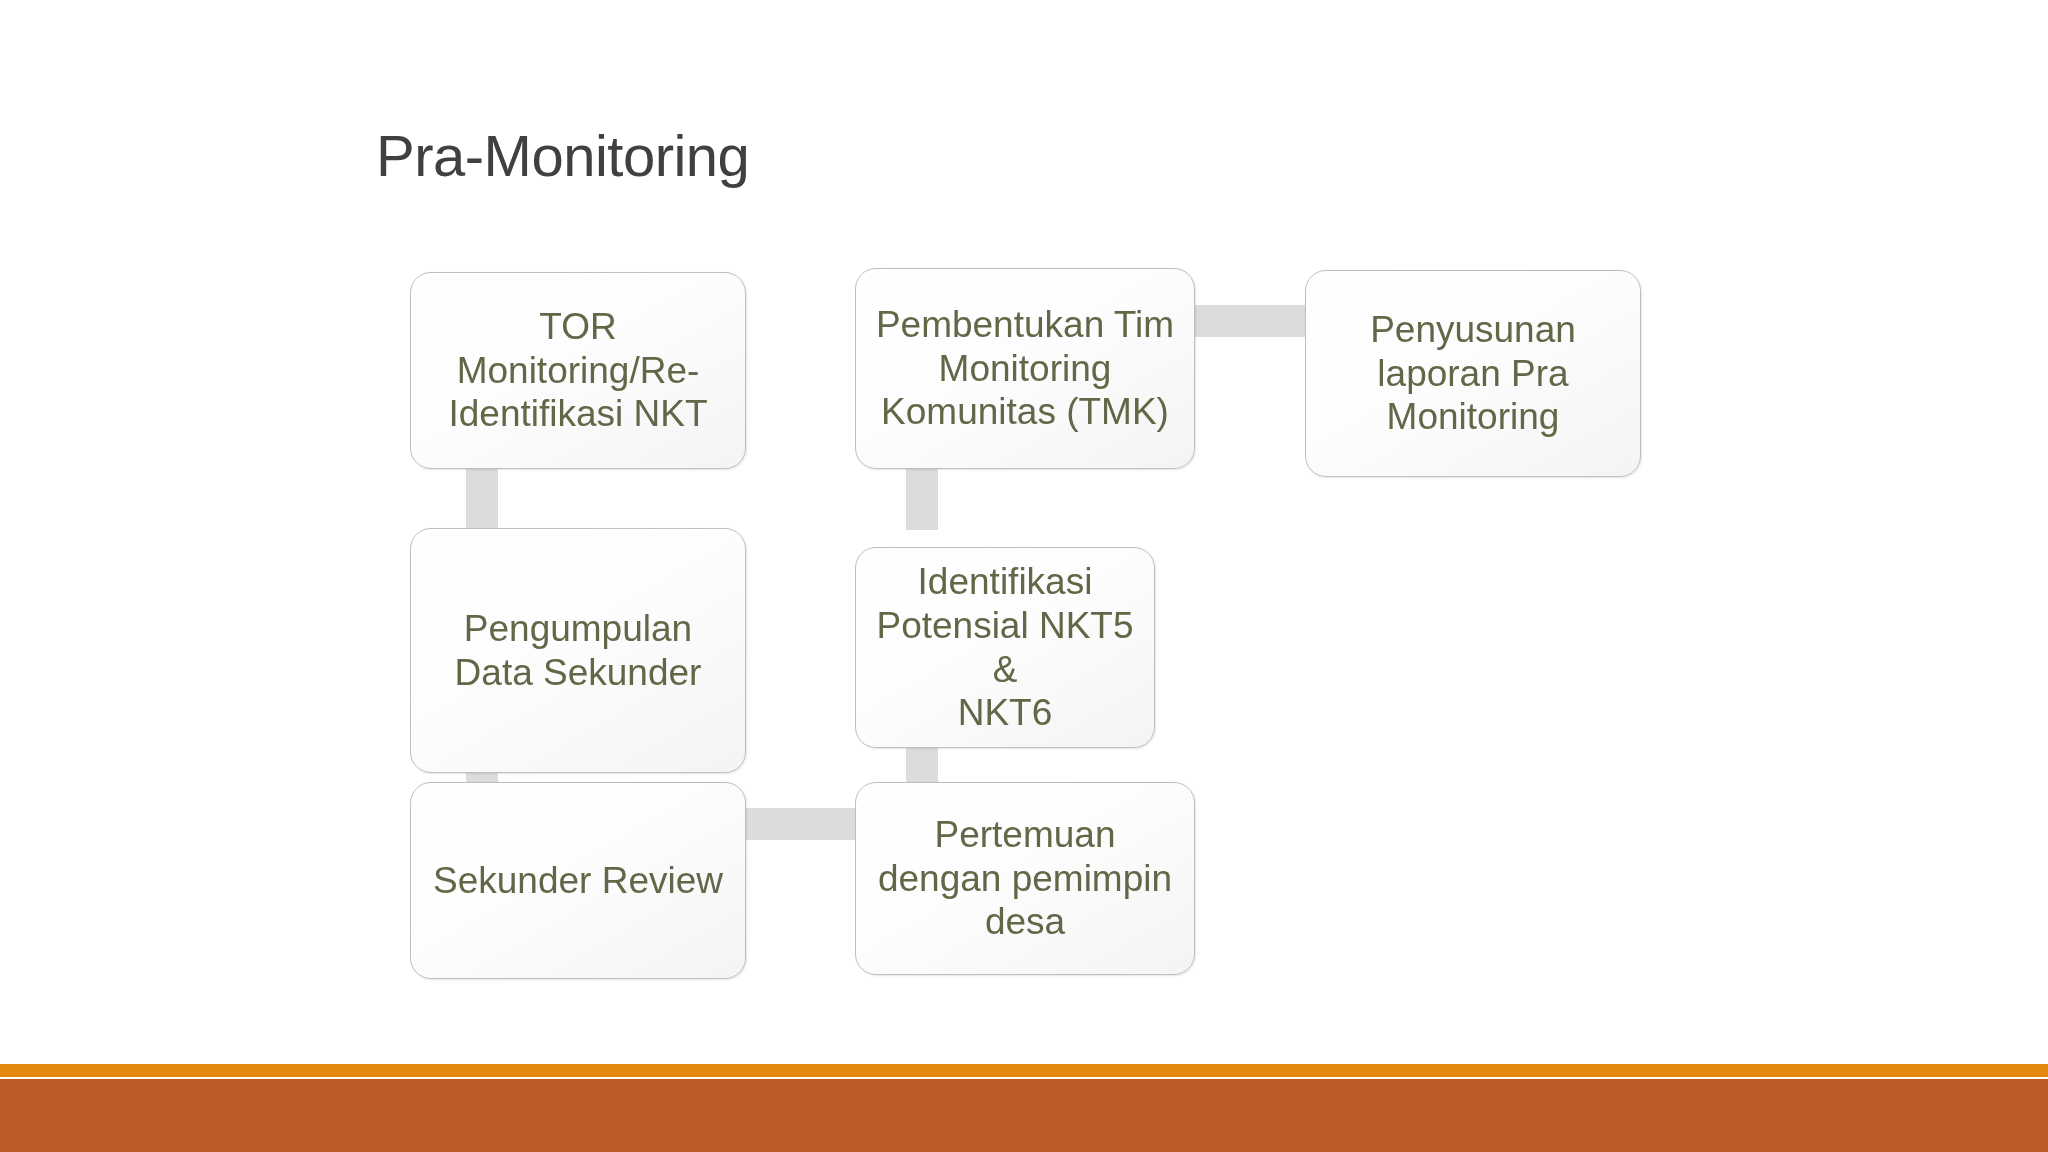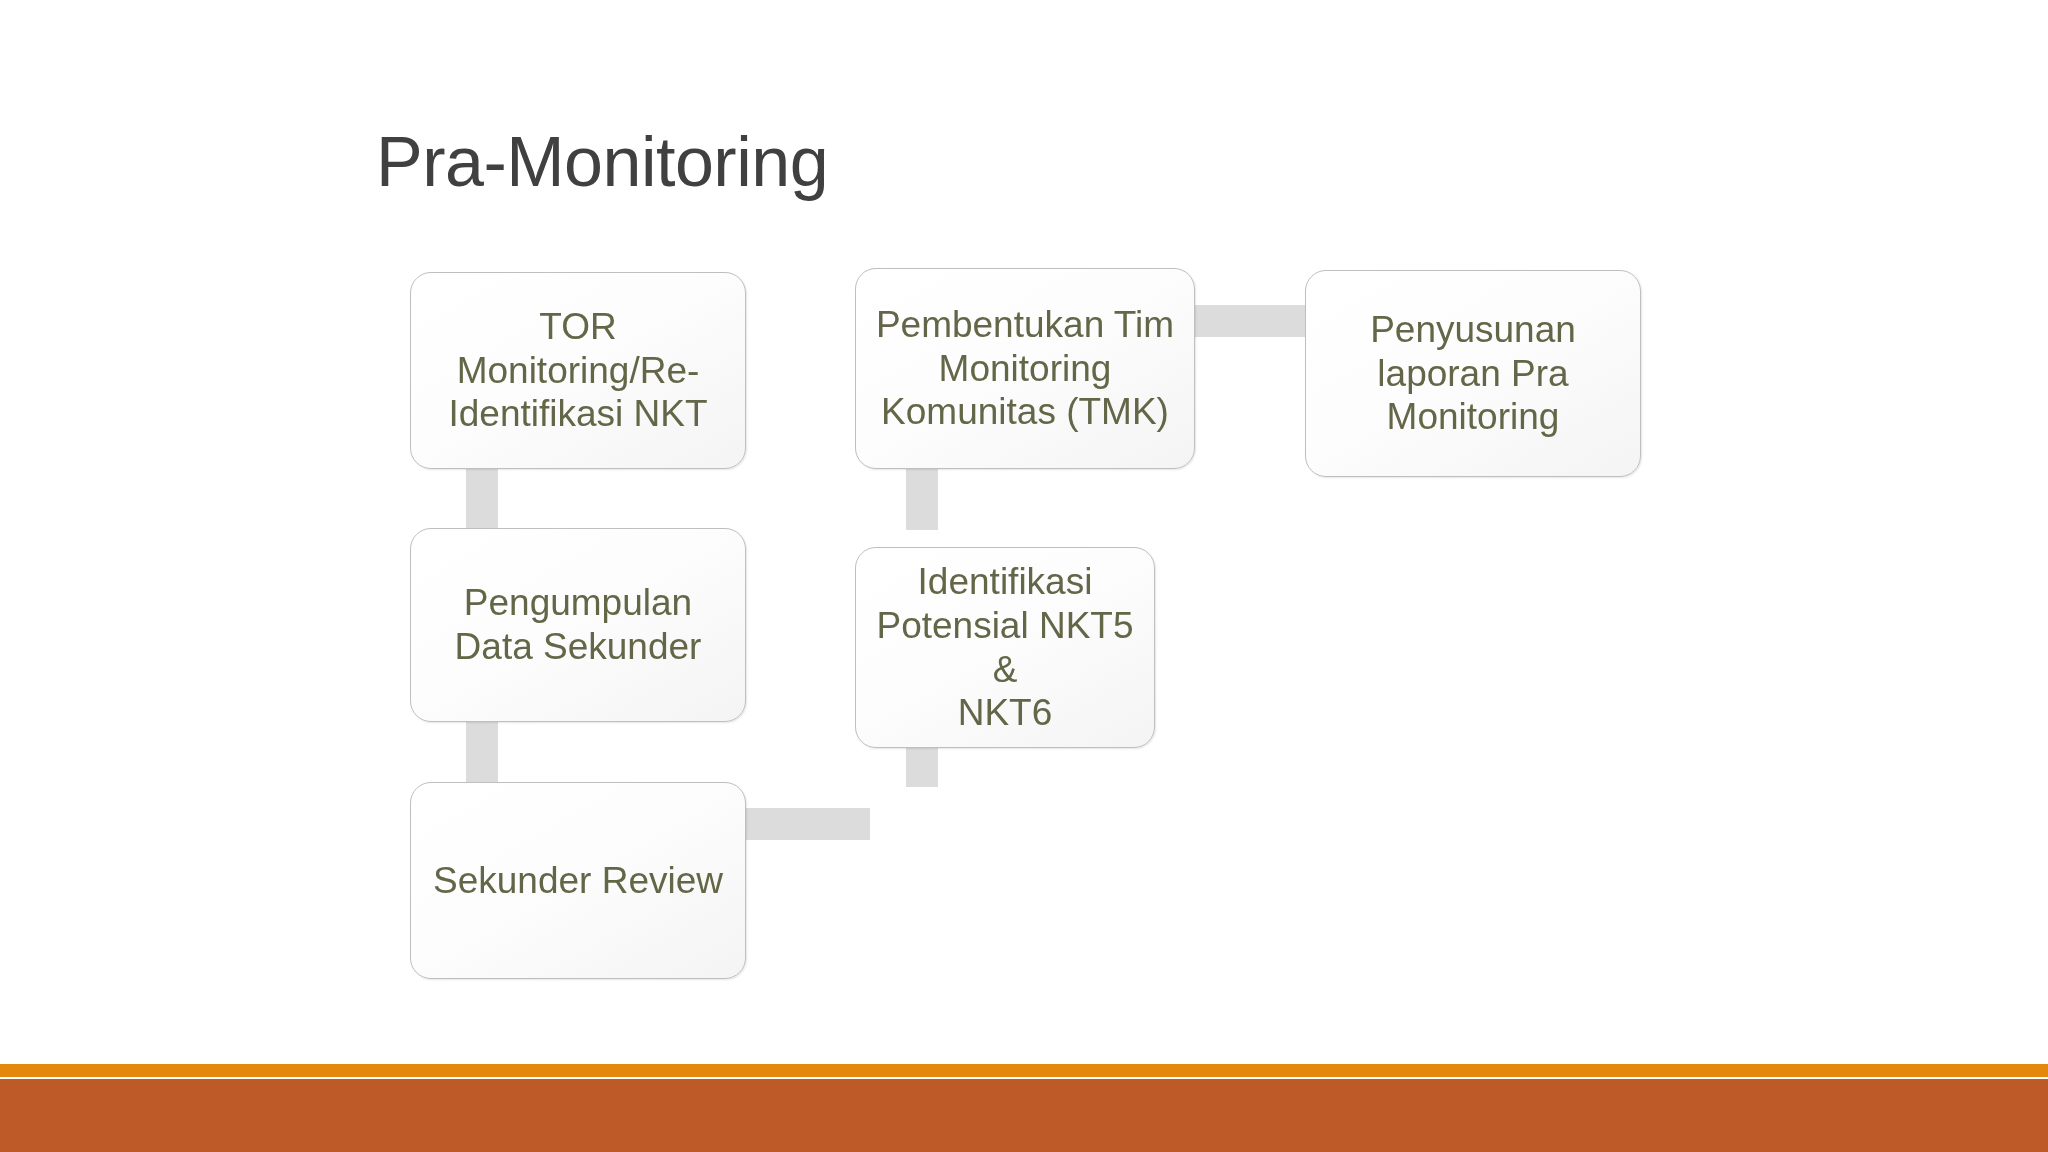--- a/index.html
+++ b/index.html
@@ -19,21 +19,21 @@
     background: #ffffff;
     overflow: hidden;
   }
 
   
   #slide-title {
     position: absolute;
     left: 376px;
     top: 124px;
     width: 1400px;
-    font-size: 70px;
+    font-size: 58px;
     line-height: 1.1;
     font-weight: 400;
     color: #404040;
     letter-spacing: -0.5px;
     white-space: nowrap;
   }
 
   
   #diagram {
     position: absolute;
@@ -122,34 +122,39 @@
 Monitoring
 Komunitas (TMK)</span>
     </div>
 
     <div class="node" style="left:1305px; top:270px; width:336px; height:207px;">
       <span class="node-label">Penyusunan
 laporan Pra
 Monitoring</span>
     </div>
 
-    <div class="node" style="left:410px; top:528px; width:336px; height:194px;">
+    <div class="node" style="left:410px; top:528px; width:336px; height:245px;">
       <span class="node-label">Pengumpulan
 Data Sekunder</span>
     </div>
 
     <div class="node" style="left:855px; top:547px; width:300px; height:201px;">
       <span class="node-label">Identifikasi
 Potensial NKT5 &amp;
 NKT6</span>
     </div>
 
     <div class="node" style="left:410px; top:782px; width:336px; height:197px;">
       <span class="node-label">Sekunder Review</span>
     </div>
 
+    <div class="node" style="left:855px; top:782px; width:340px; height:193px;">
+      <span class="node-label">Pertemuan
+dengan pemimpin
+desa</span>
+    </div>
 
   </div>
 
   <div id="bar-accent"></div>
   <div id="bar-main"></div>
 
 </div>
 
 </body></html>

